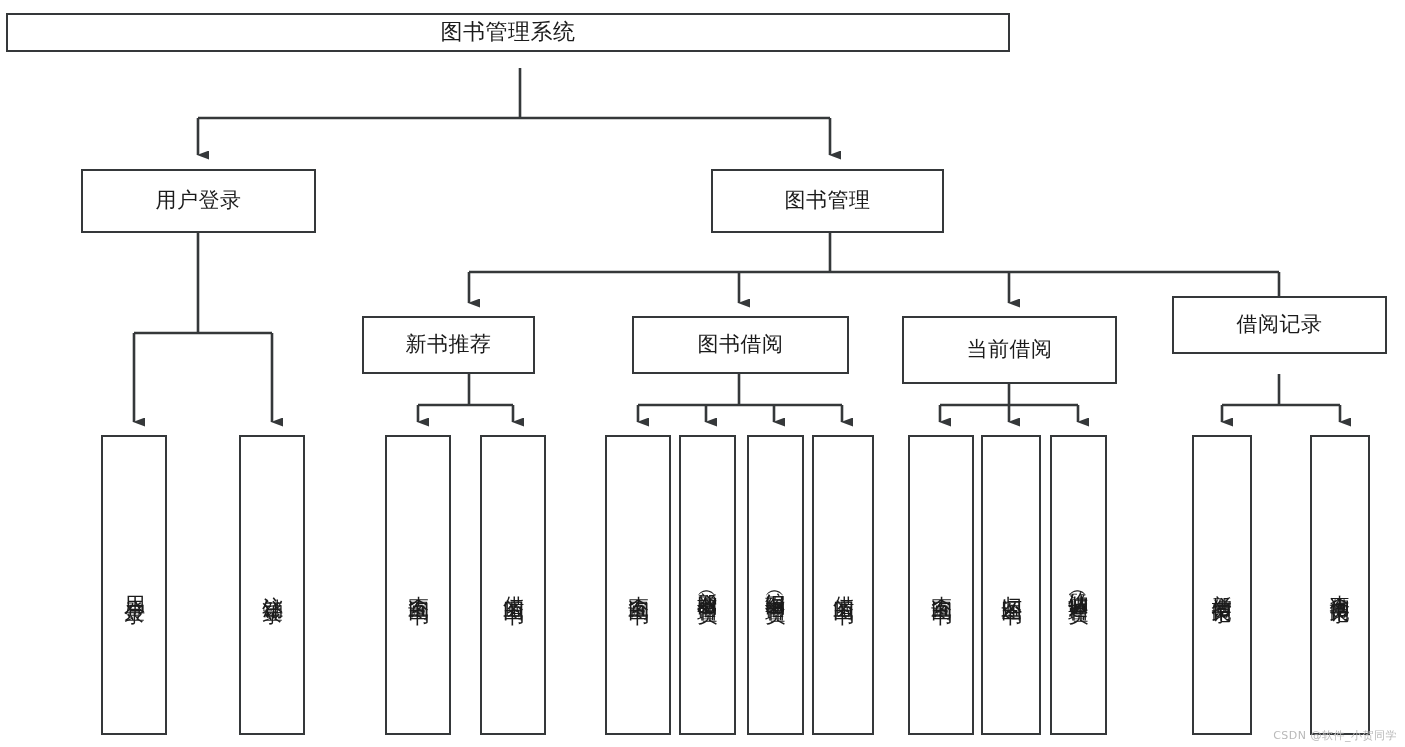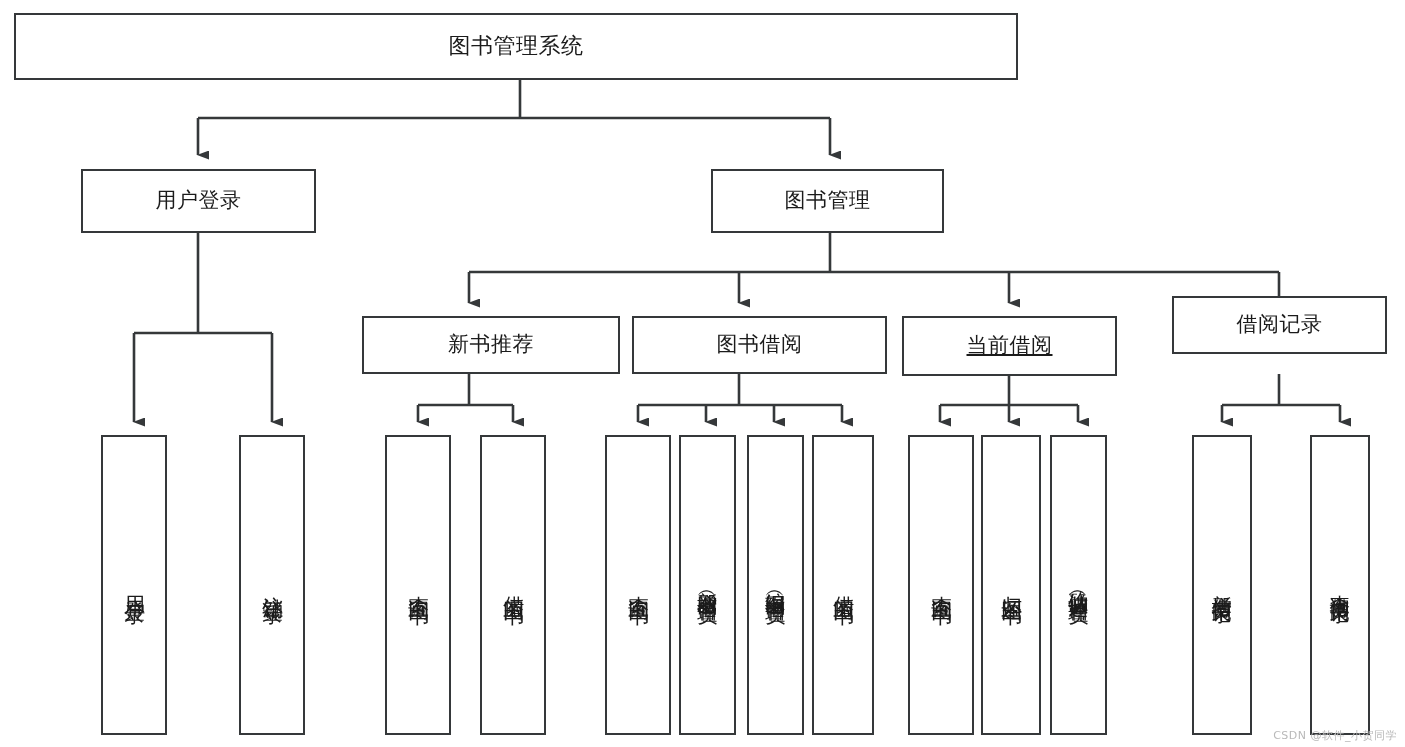--- a/index.html
+++ b/index.html
@@ -128,41 +128,41 @@
       <path d="M1009,405 L1009,422" marker-end="url(#arrowhead)"></path>
       <path d="M1078,405 L1078,422" marker-end="url(#arrowhead)"></path>
 
       <path d="M1279,374 L1279,405"></path>
       <path d="M1222,405 L1340,405"></path>
       <path d="M1222,405 L1222,422" marker-end="url(#arrowhead)"></path>
       <path d="M1340,405 L1340,422" marker-end="url(#arrowhead)"></path>
     </g>
   </svg>
 
-  <div class="node horizontal root" style="left:14px; top:13px; width:1004px; height:67px;">
+  <div class="node horizontal root" style="left:6px; top:13px; width:1004px; height:39px;">
     <span class="label">图书管理系统</span>
   </div>
 
   <div class="node horizontal" style="left:81px; top:169px; width:235px; height:64px;">
     <span class="label">用户登录</span>
   </div>
 
   <div class="node horizontal" style="left:711px; top:169px; width:233px; height:64px;">
     <span class="label">图书管理</span>
   </div>
 
-  <div class="node horizontal" style="left:362px; top:316px; width:258px; height:58px;">
+  <div class="node horizontal" style="left:362px; top:316px; width:173px; height:58px;">
     <span class="label">新书推荐</span>
   </div>
 
-  <div class="node horizontal" style="left:632px; top:316px; width:255px; height:58px;">
+  <div class="node horizontal" style="left:632px; top:316px; width:217px; height:58px;">
     <span class="label">图书借阅</span>
   </div>
 
-  <div class="node horizontal" style="left:902px; top:316px; width:215px; height:60px;text-decoration:underline;">
+  <div class="node horizontal" style="left:902px; top:316px; width:215px; height:68px;">
     <span class="label">当前借阅</span>
   </div>
 
   <div class="node horizontal" style="left:1172px; top:296px; width:215px; height:58px;">
     <span class="label">借阅记录</span>
   </div>
 
   <div class="node vertical" style="left:101px; top:435px; width:66px; height:300px;">
     <span class="label">用户登录</span>
   </div>

